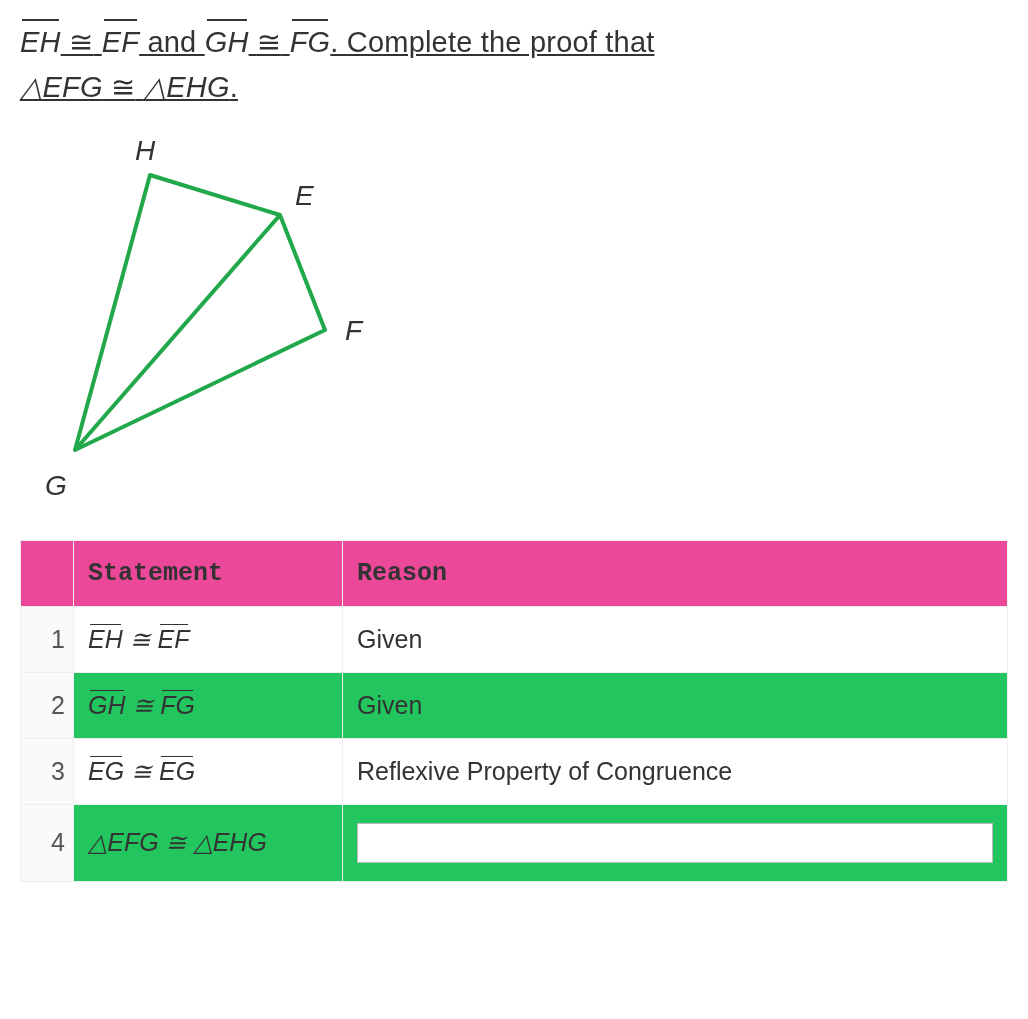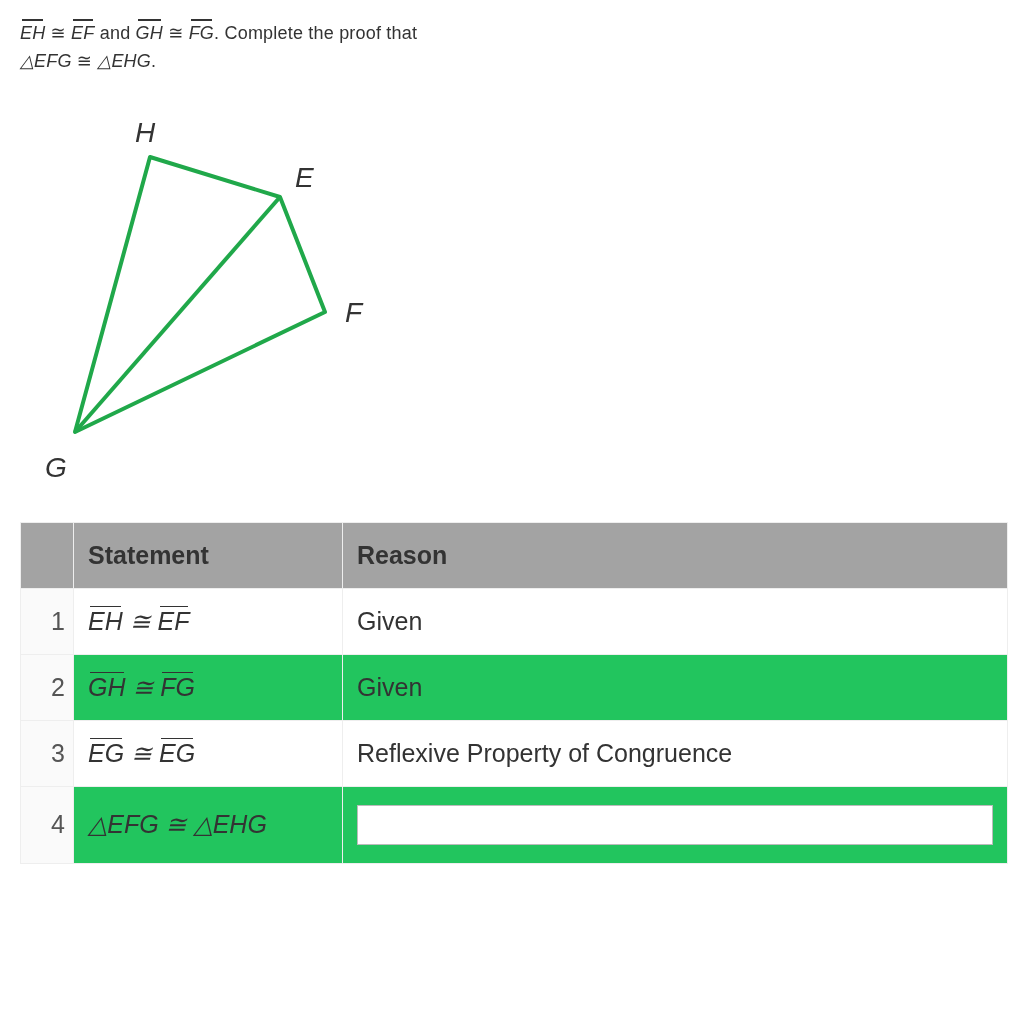--- a/index.html
+++ b/index.html
@@ -6,24 +6,25 @@
     margin: 0;
     padding: 20px 20px 0 20px;
     font-family: Verdana, Geneva, sans-serif;
     font-size: 24px;
     color: #333;
     width: 1028px;
     box-sizing: border-box;
     background: #fff;
   }
   .problem-text {
-    font-size: 18px;
+    font-size: 29px;
     line-height: 1.55;
-    margin-bottom: 36px;
+    margin-bottom: 20px;
     letter-spacing: 0.2px;
+    text-decoration: underline;
   }
   .ov {
     display: inline-block;
     position: relative;
     font-style: italic;
   }
   .ov::before {
     content: "";
     position: absolute;
     top: -1px;
@@ -43,22 +44,23 @@
     border-collapse: collapse;
     width: 100%;
     font-size: 25px;
   }
   table.proof th, table.proof td {
     text-align: left;
     padding: 18px 14px;
     border: 1px solid #eee;
   }
   table.proof th {
-    background: #a3a3a3;
+    background: #ec4899;
     font-weight: bold;
+    font-family: Liberation Mono, monospace;
   }
   table.proof td.num {
     width: 30px;
     background: #fafafa;
     color: #555;
     text-align: right;
     padding-right: 8px;
   }
   table.proof td.stmt {
     width: 240px;

